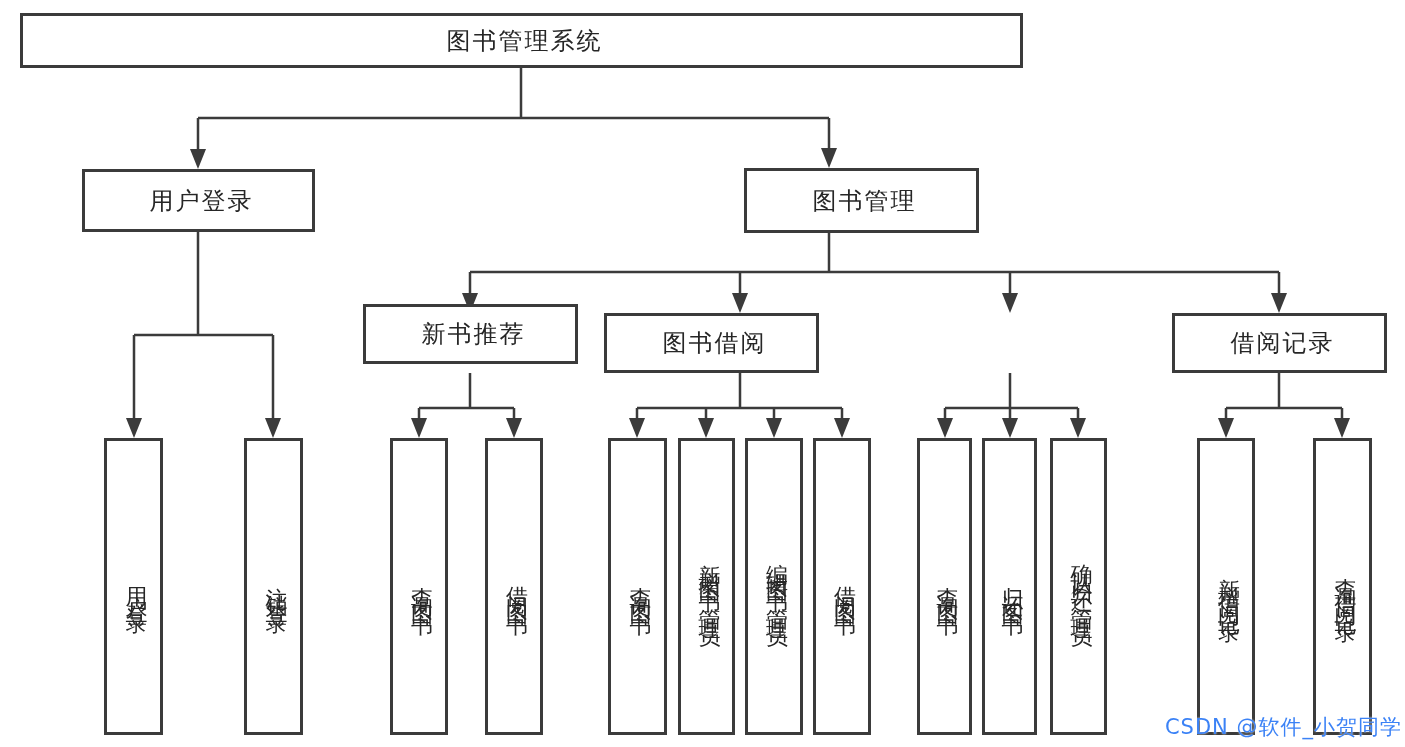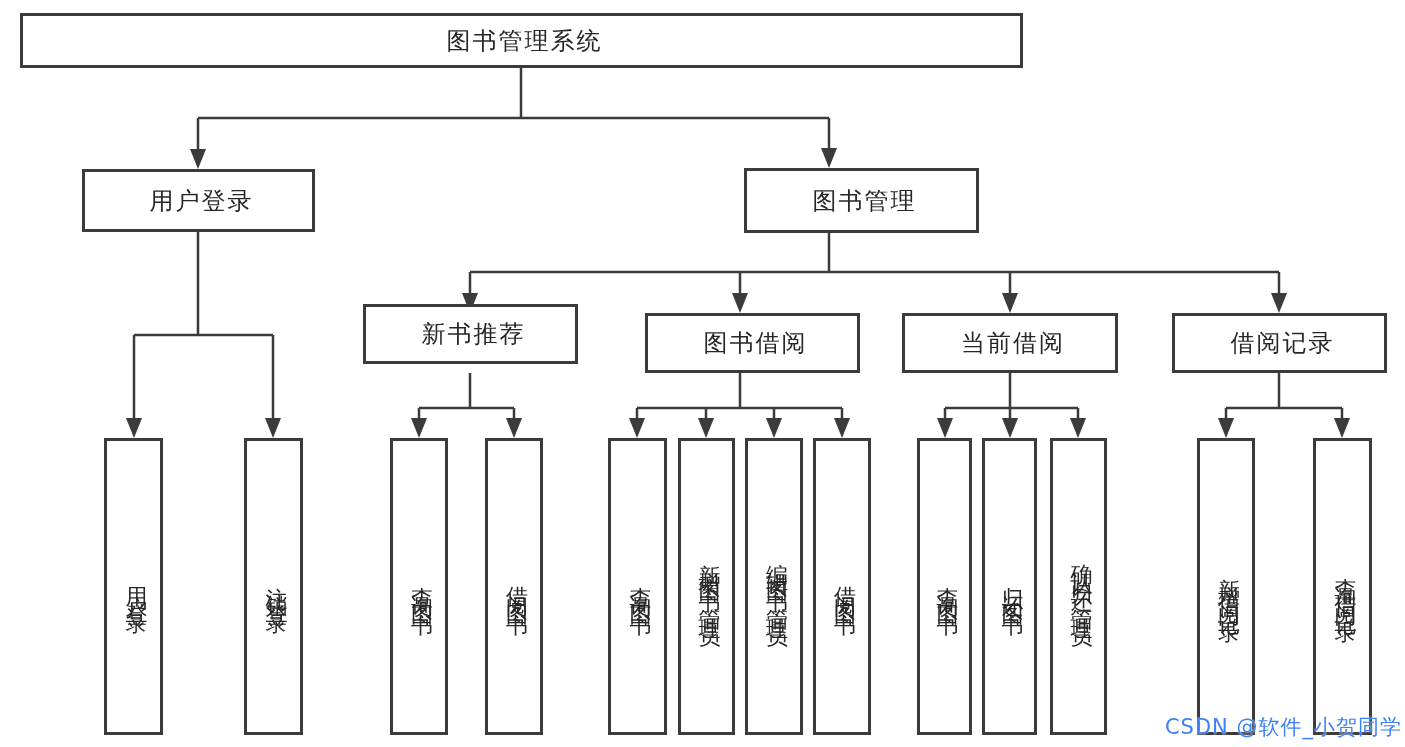--- a/index.html
+++ b/index.html
@@ -97,25 +97,22 @@
   <div class="node h-node" style="left:82px;top:169px;width:233px;height:63px;">
     <span>用户登录</span>
   </div>
   <div class="node h-node" style="left:712px;top:168px;width:235px;height:65px;margin-left:32px;">
     <span>图书管理</span>
   </div>
 
   <div class="node h-node" style="left:363px;top:304px;width:215px;height:60px;">
     <span>新书推荐</span>
   </div>
-  <div class="node h-node" style="left:645px;top:313px;width:215px;height:60px;">
+  <div class="node h-node" style="left:604px;top:313px;width:215px;height:60px;">
     <span>图书借阅</span>
-  </div>
-  <div class="node h-node" style="left:902px;top:313px;width:216px;height:60px;">
-    <span>当前借阅</span>
   </div>
   <div class="node h-node" style="left:1172px;top:313px;width:215px;height:60px;">
     <span>借阅记录</span>
   </div>
 
   <div class="node leaf" style="left:104px;width:59px;">
     <span class="vtext">用户登录</span>
   </div>
   <div class="node leaf" style="left:244px;width:59px;">
     <span class="vtext">注销登录</span>

